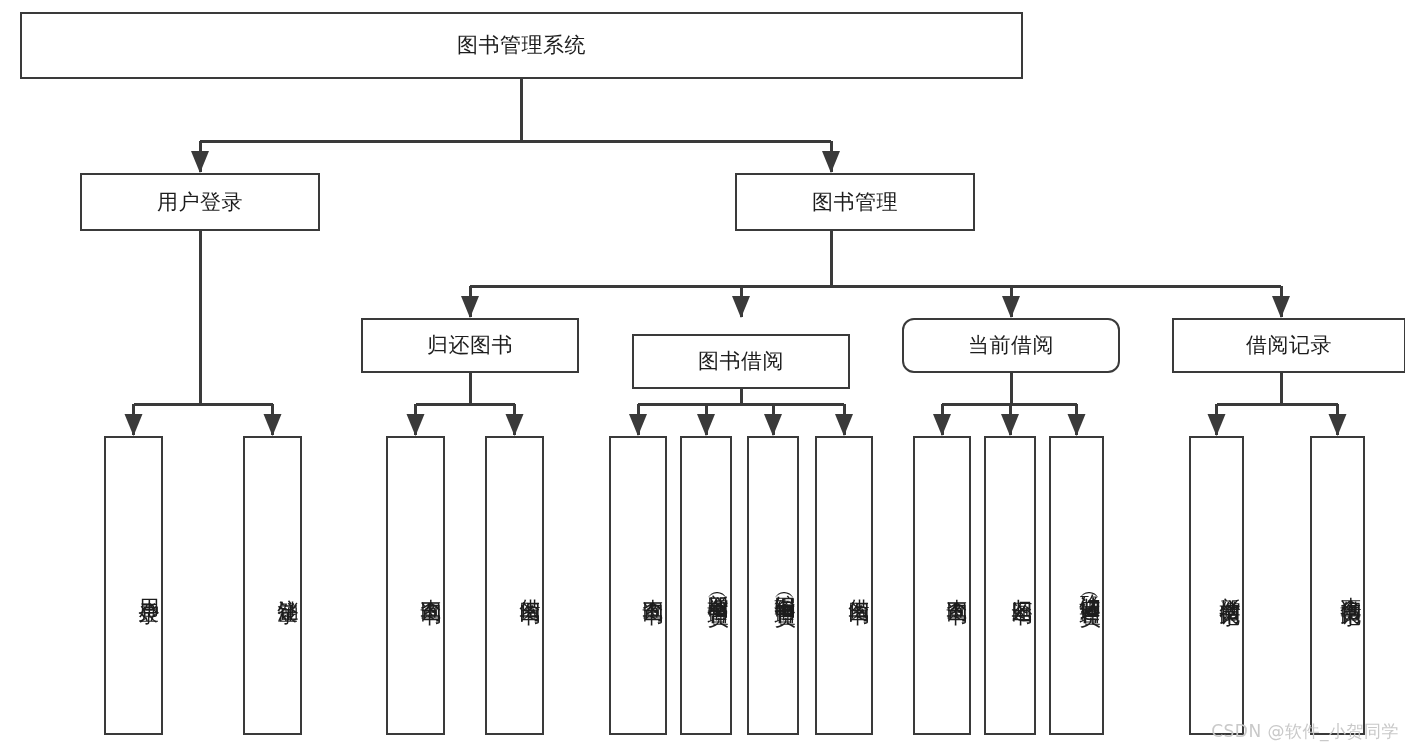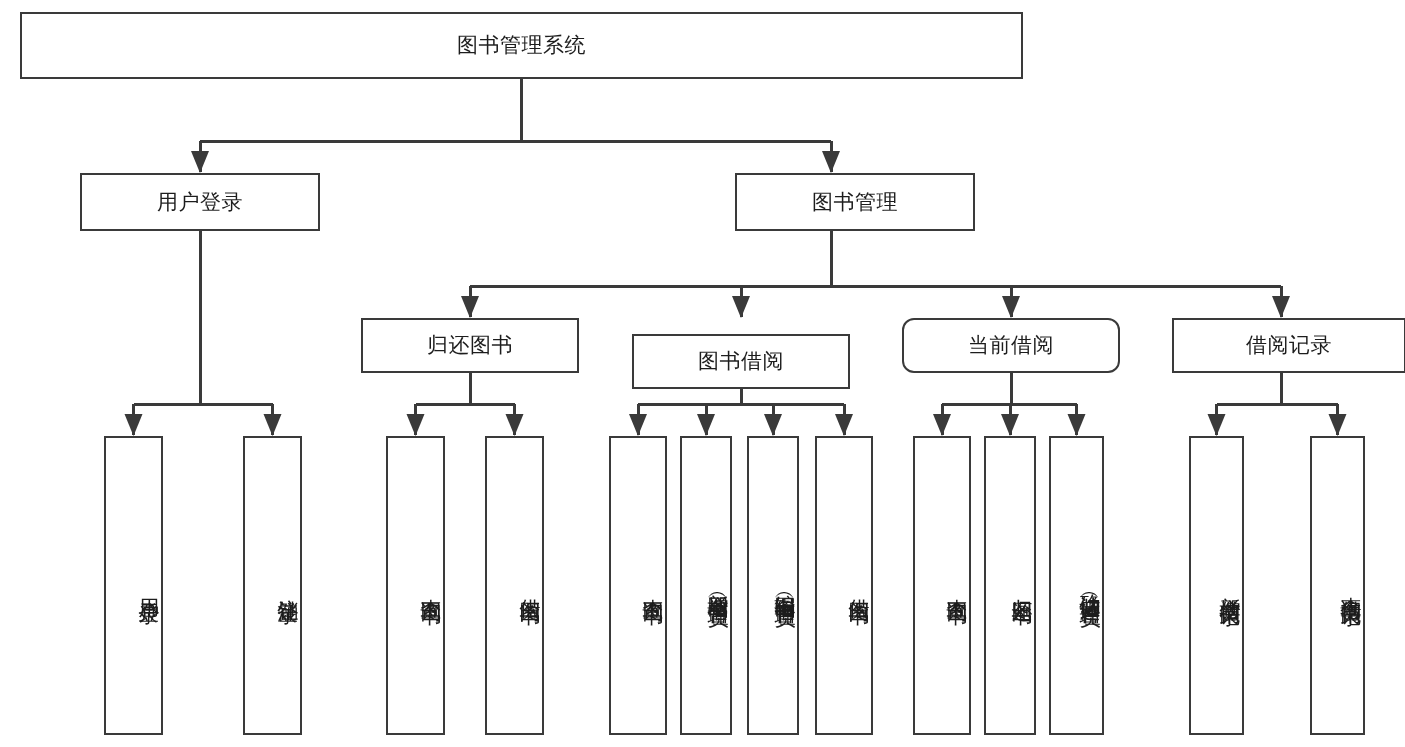--- a/index.html
+++ b/index.html
@@ -135,13 +135,14 @@
       <div class="node vert" style="left: 609px; top: 436px; width: 58px; height: 299px;">查询图书</div>
       <div class="node vert" style="left: 680px; top: 436px; width: 52px; height: 299px;">新增图书（管理员）</div>
       <div class="node vert" style="left: 747px; top: 436px; width: 52px; height: 299px;">编辑图书（管理员）</div>
       <div class="node vert" style="left: 815px; top: 436px; width: 58px; height: 299px;">借阅图书</div>
       <div class="node vert" style="left: 913px; top: 436px; width: 58px; height: 299px;">查询图书</div>
       <div class="node vert" style="left: 984px; top: 436px; width: 52px; height: 299px;">归还图书</div>
       <div class="node vert" style="left: 1049px; top: 436px; width: 55px; height: 299px;">确认归还（管理员）</div>
       <div class="node vert" style="left: 1189px; top: 436px; width: 55px; height: 299px;">新增借阅记录</div>
       <div class="node vert" style="left: 1310px; top: 436px; width: 55px; height: 299px;">查询借阅记录</div>
     </div>
+  <div id="watermark">CSDN @软件_小贺同学</div>
 </div>
 
 </body></html>

